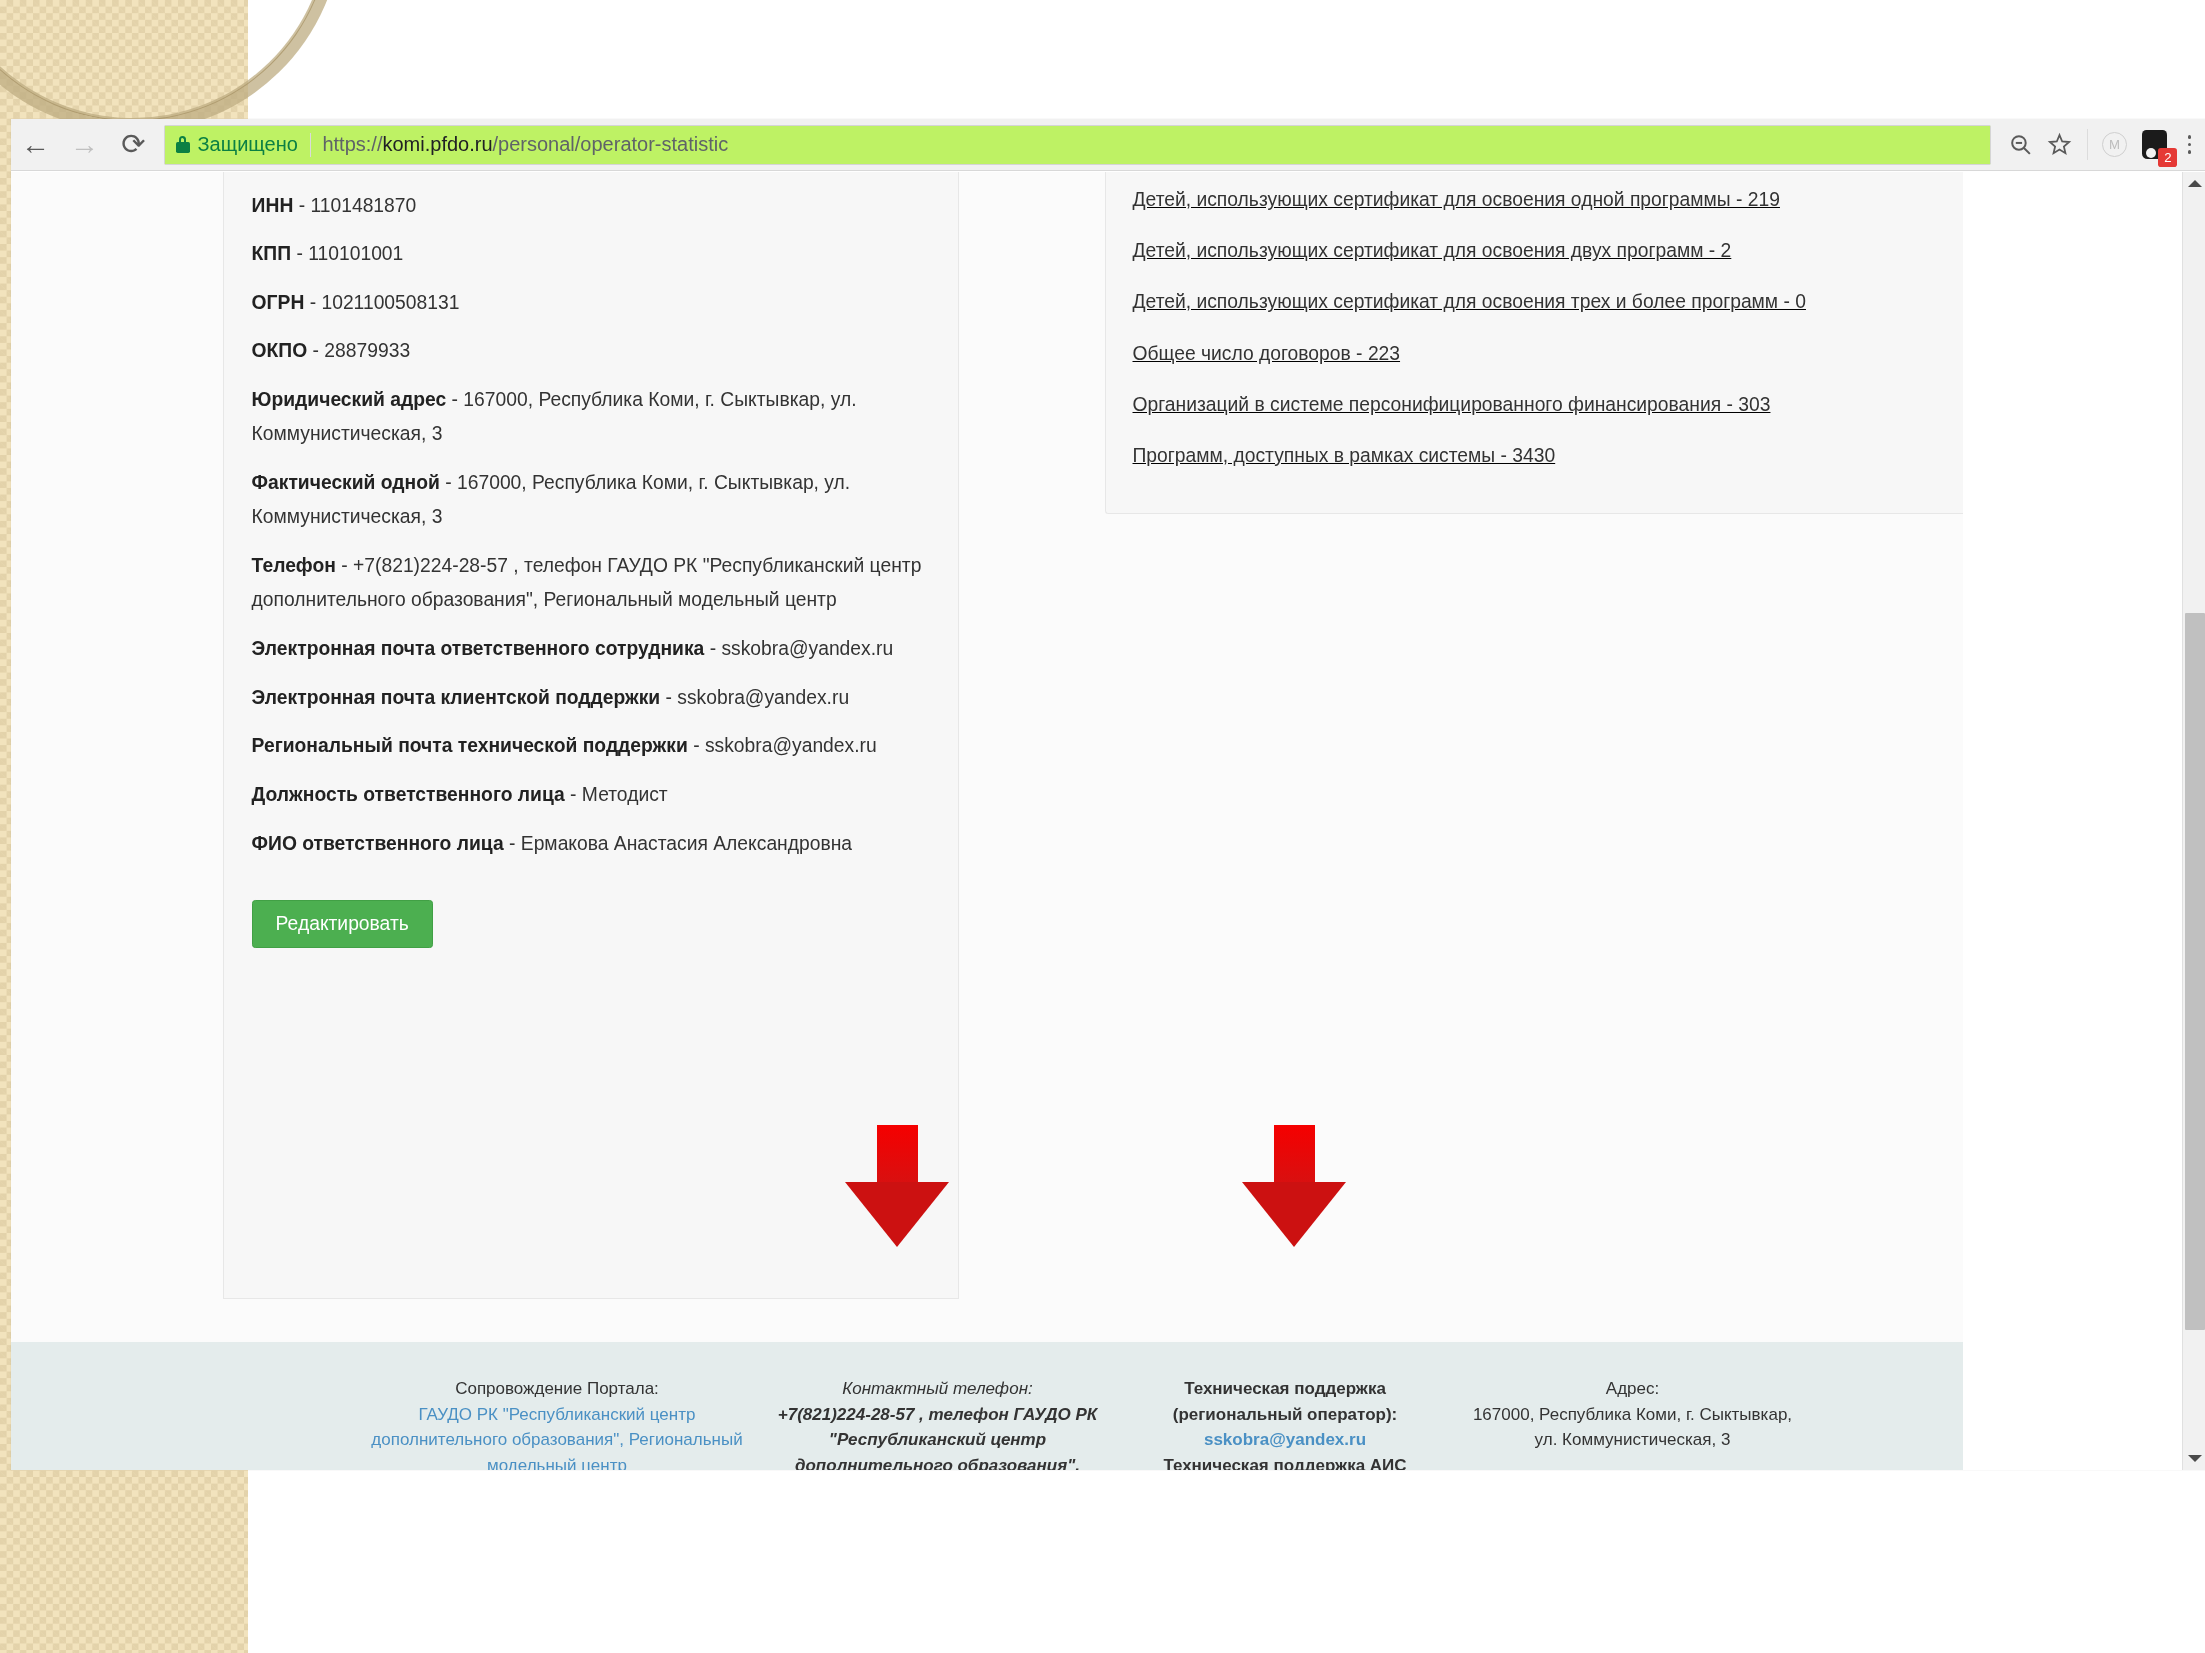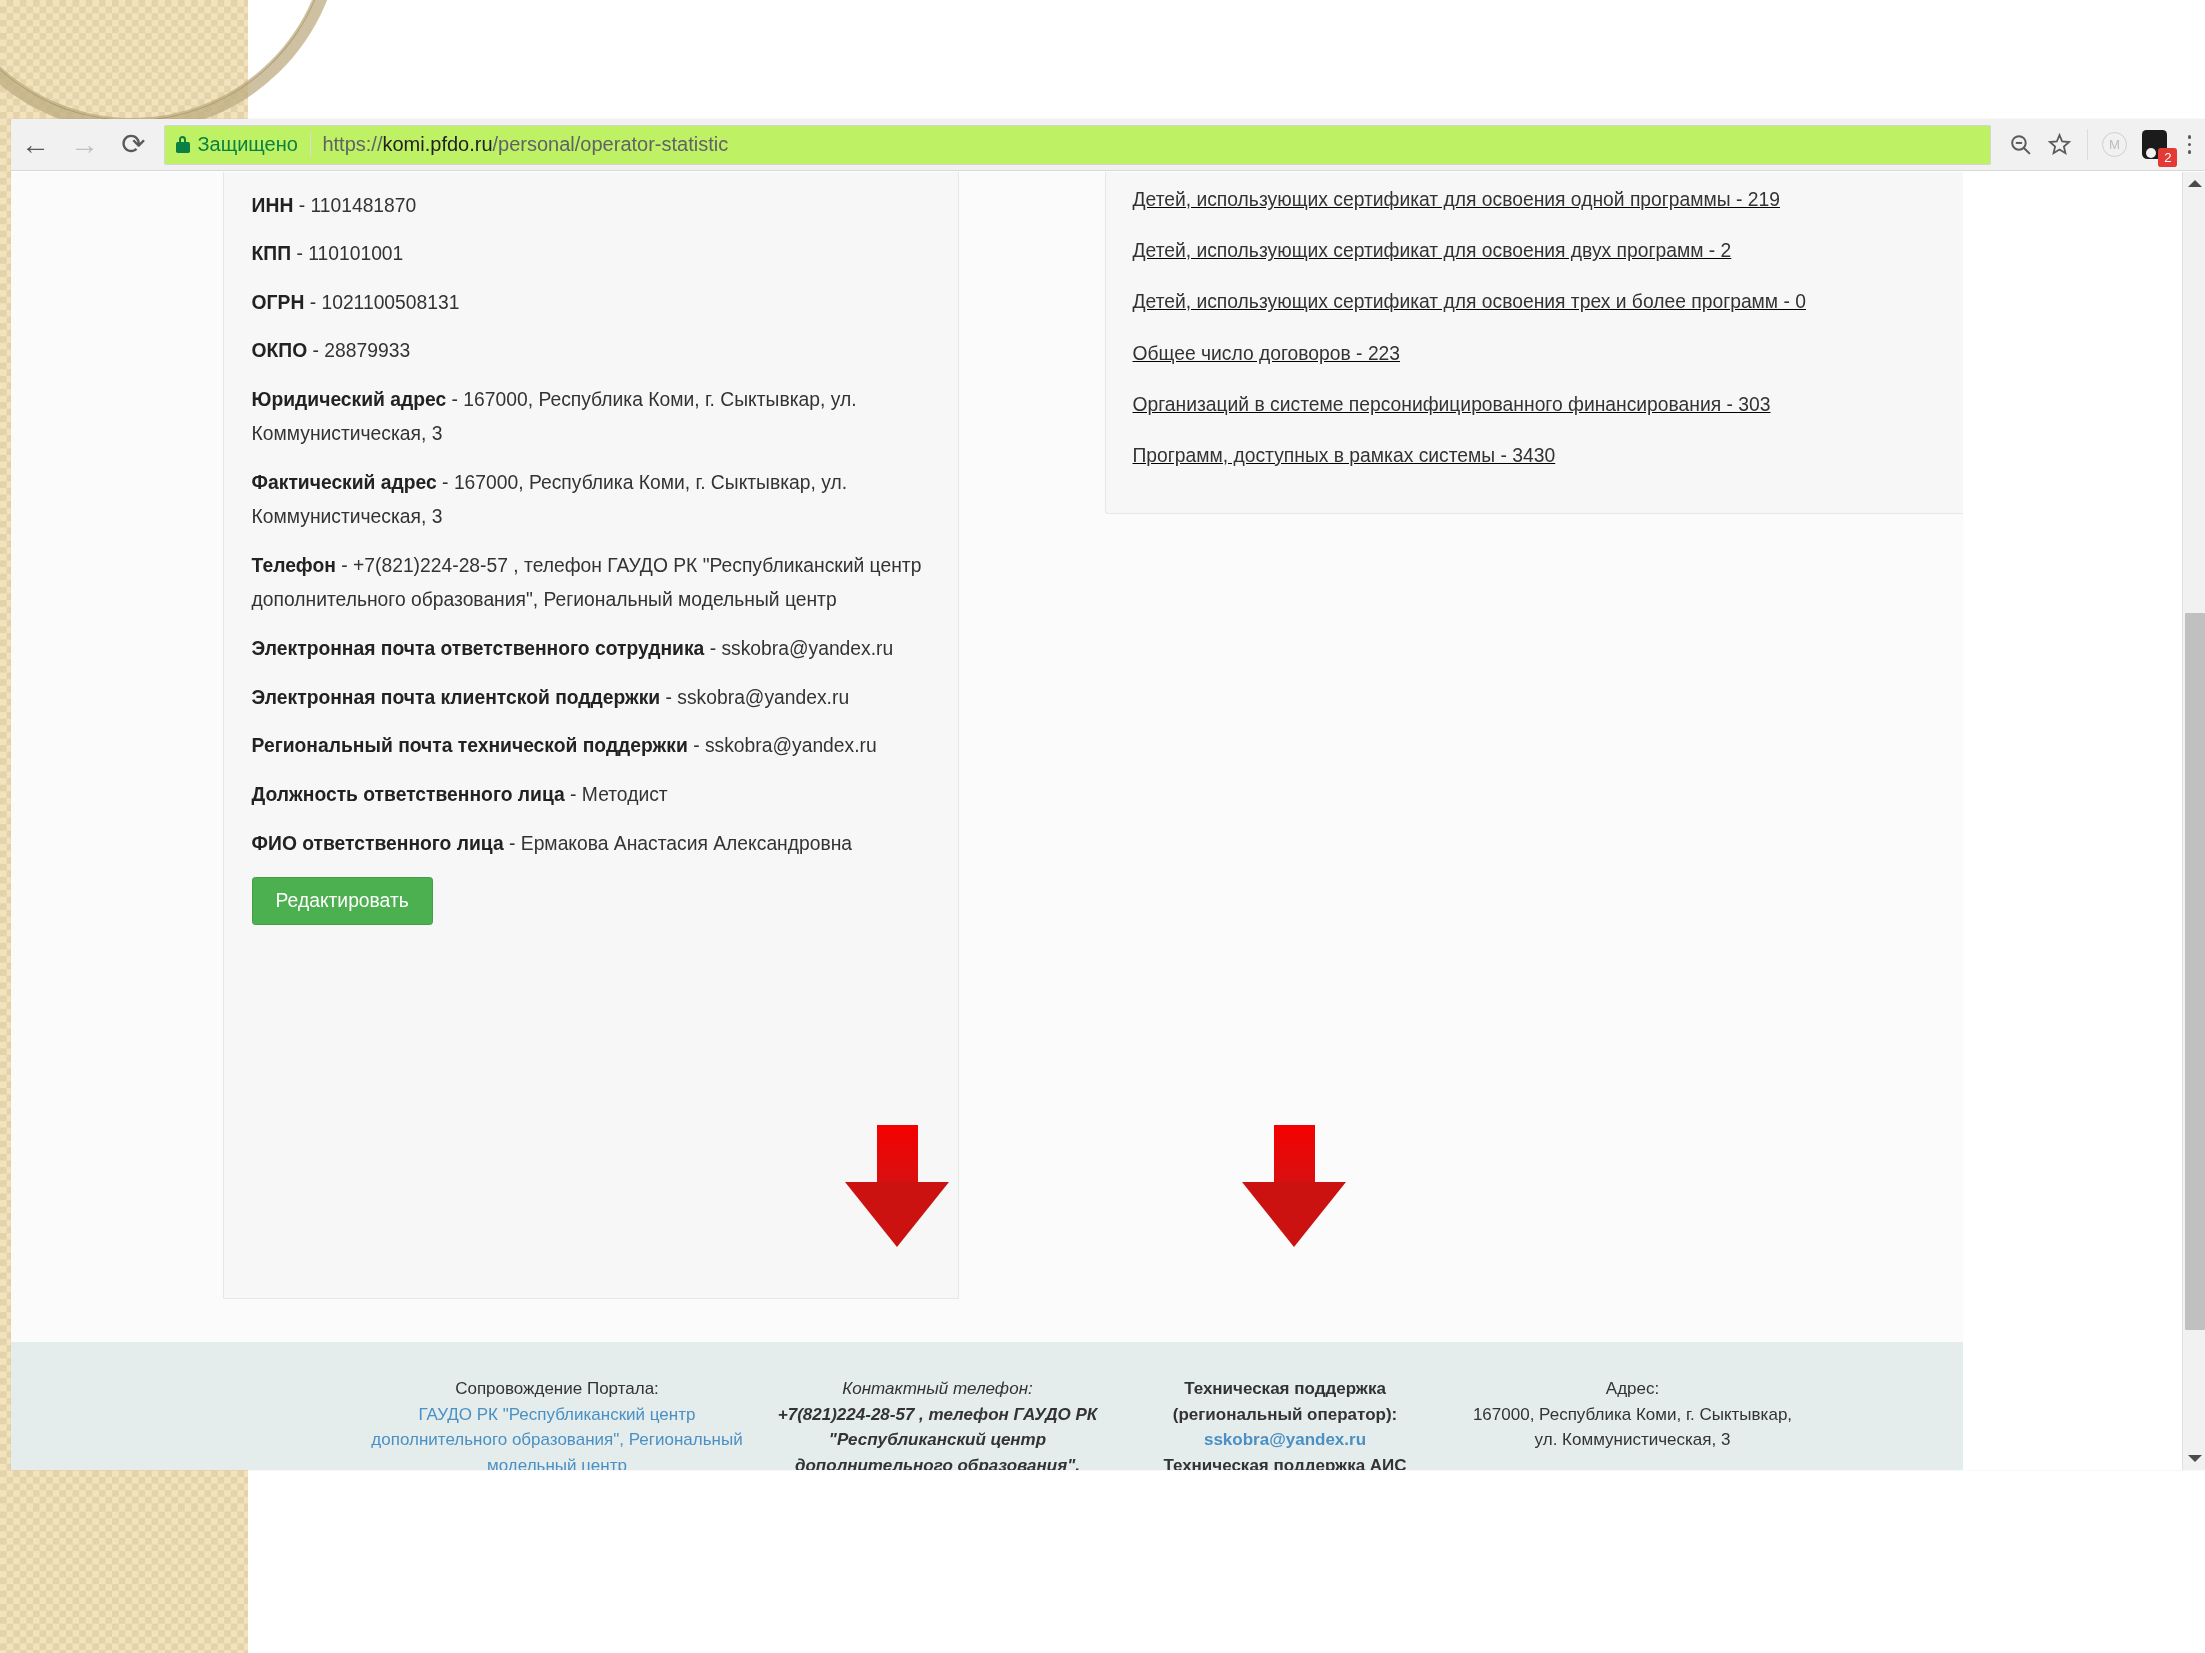--- a/index.html
+++ b/index.html
@@ -135,21 +135,21 @@
   .info-row b { font-weight: bold; color: #222; }
 
   #edit-button {
     display: inline-block;
     background: #4CAF50;
     color: #ffffff;
     font-size: 19.3px;
     padding: 12px 23px;
     border: 0.6px solid #41a045;
     border-radius: 3.3px;
-    margin-top: 2px;
+    margin-top: 25px;
     cursor: pointer;
   }
 
   
   #stats-card {
     position: absolute; left: 1094px; top: 0px;
     width: 888px; height: 342px;
     background: #f7f7f7;
     border: 0.6px solid #e7e7e7;
     border-top: none;
@@ -285,21 +285,21 @@
 
   <div id="page-viewport">
     <div id="page-content">
 
       <div id="info-card">
         <div class="info-row"><b>ИНН</b><span> - 1101481870</span></div>
         <div class="info-row"><b>КПП</b><span> - 110101001</span></div>
         <div class="info-row"><b>ОГРН</b><span> - 1021100508131</span></div>
         <div class="info-row"><b>ОКПО</b><span> - 28879933</span></div>
         <div class="info-row"><b>Юридический адрес</b><span> - 167000, Республика Коми, г. Сыктывкар, ул. Коммунистическая, 3</span></div>
-        <div class="info-row"><b>Фактический адрес</b><span> - 167000, Республика Коми, г. Сыктывкар, ул. Коммунистическая, 3</span></div>
+        <div class="info-row"><b>Фактический одной</b><span> - 167000, Республика Коми, г. Сыктывкар, ул. Коммунистическая, 3</span></div>
         <div class="info-row"><b>Телефон</b><span> - +7(821)224-28-57 , телефон ГАУДО РК "Республиканский центр дополнительного образования", Региональный модельный центр</span></div>
         <div class="info-row"><b>Электронная почта ответственного сотрудника</b><span> - sskobra@yandex.ru</span></div>
         <div class="info-row"><b>Электронная почта клиентской поддержки</b><span> - sskobra@yandex.ru</span></div>
         <div class="info-row"><b>Региональный почта технической поддержки</b><span> - sskobra@yandex.ru</span></div>
         <div class="info-row"><b>Должность ответственного лица</b><span> - Методист</span></div>
         <div class="info-row"><b>ФИО ответственного лица</b><span> - Ермакова Анастасия Александровна</span></div>
 
         <div id="edit-button">Редактировать</div>
       </div>
 

